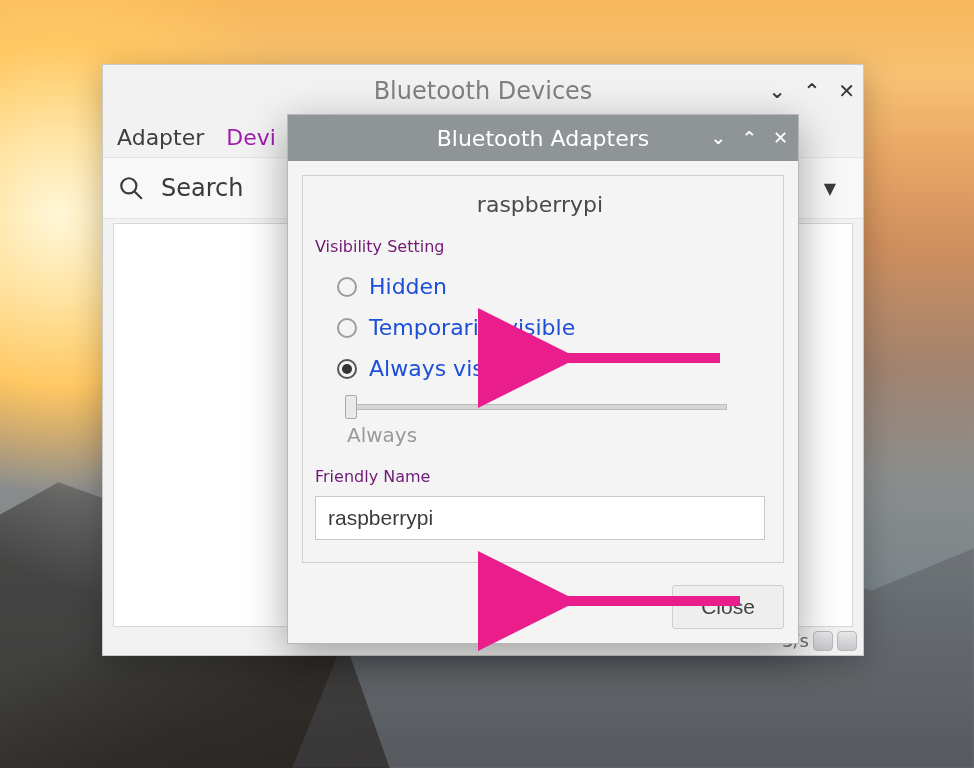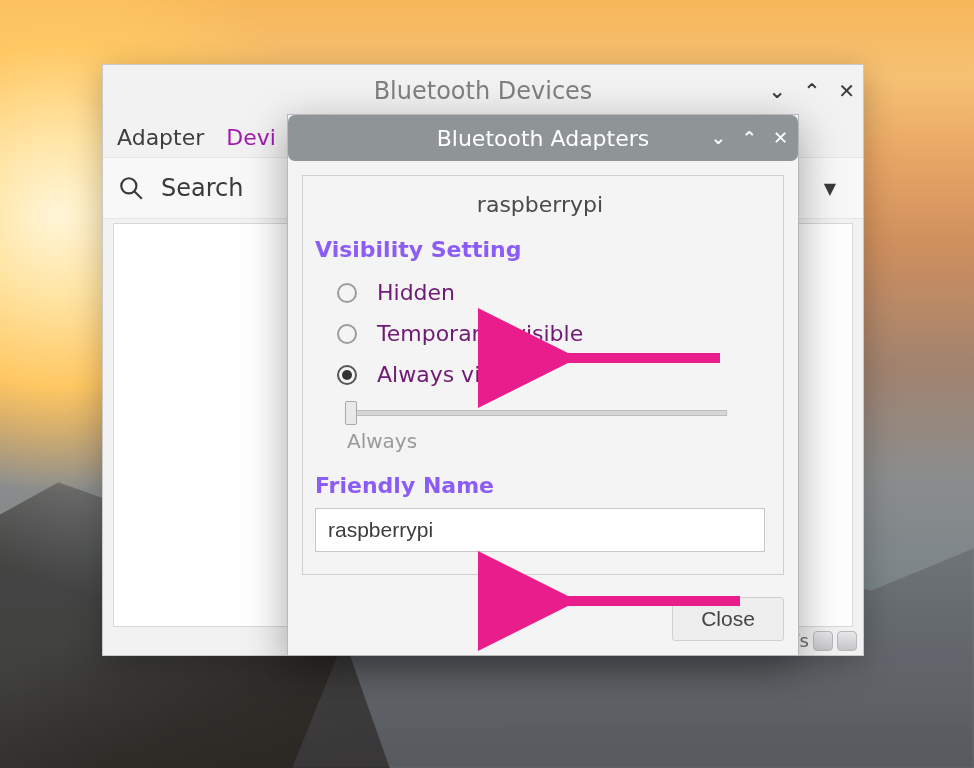--- a/index.html
+++ b/index.html
@@ -64,35 +64,35 @@
   }
   .status-blob{width:18px;height:18px;border-radius:4px;background:linear-gradient(180deg,#e8e8ea,#c6c6ca);border:1px solid #b8b8bc;}
 
   
   .win2{
     position:absolute;left:287px;top:114px;width:510px;
     background:#f4f4f4;border:1px solid #b8b8b8;box-shadow:0 12px 40px rgba(0,0,0,0.35);
   }
   .win2-titlebar{
     height:46px;background:#8f9496;color:#ffffff;display:flex;align-items:center;justify-content:center;
-    font-size:22px;position:relative;border-radius:7px;
+    font-size:22px;position:relative;
   }
   .win2-controls{
     position:absolute;right:10px;top:0;height:100%;display:flex;align-items:center;gap:16px;color:#fff;font-weight:bold;
   }
   .win2-controls span{font-size:18px;line-height:1;cursor:pointer;}
   .win2-content{
     margin:14px;border:1px solid #cfcfcf;background:#f4f4f4;padding:10px 18px 22px 12px;
   }
   .adapter-name{
     text-align:center;font-size:22px;color:#4a4a4a;padding:6px 0 14px 0;
   }
-  .section-label{font-size:22px;font-weight:bold;color:#8b5cf6;margin:6px 0 10px 0;}
+  .section-label{font-size:16px;font-weight:normal;color:#701a75;margin:6px 0 10px 0;}
   .radio-row{
-    display:flex;align-items:center;gap:20px;font-size:22px;color:#701a75;
+    display:flex;align-items:center;gap:12px;font-size:22px;color:#1d4ed8;
     padding:8px 0 8px 22px;cursor:pointer;
   }
   .radio{
     width:20px;height:20px;border:2px solid #9c9c9c;border-radius:50%;box-sizing:border-box;
     display:flex;align-items:center;justify-content:center;flex:0 0 auto;
   }
   .radio.sel{border-color:#555;}
   .radio.sel::after{content:"";width:10px;height:10px;background:#333;border-radius:50%;}
   .slider-wrap{padding:4px 0 0 32px;}
   .slider{

